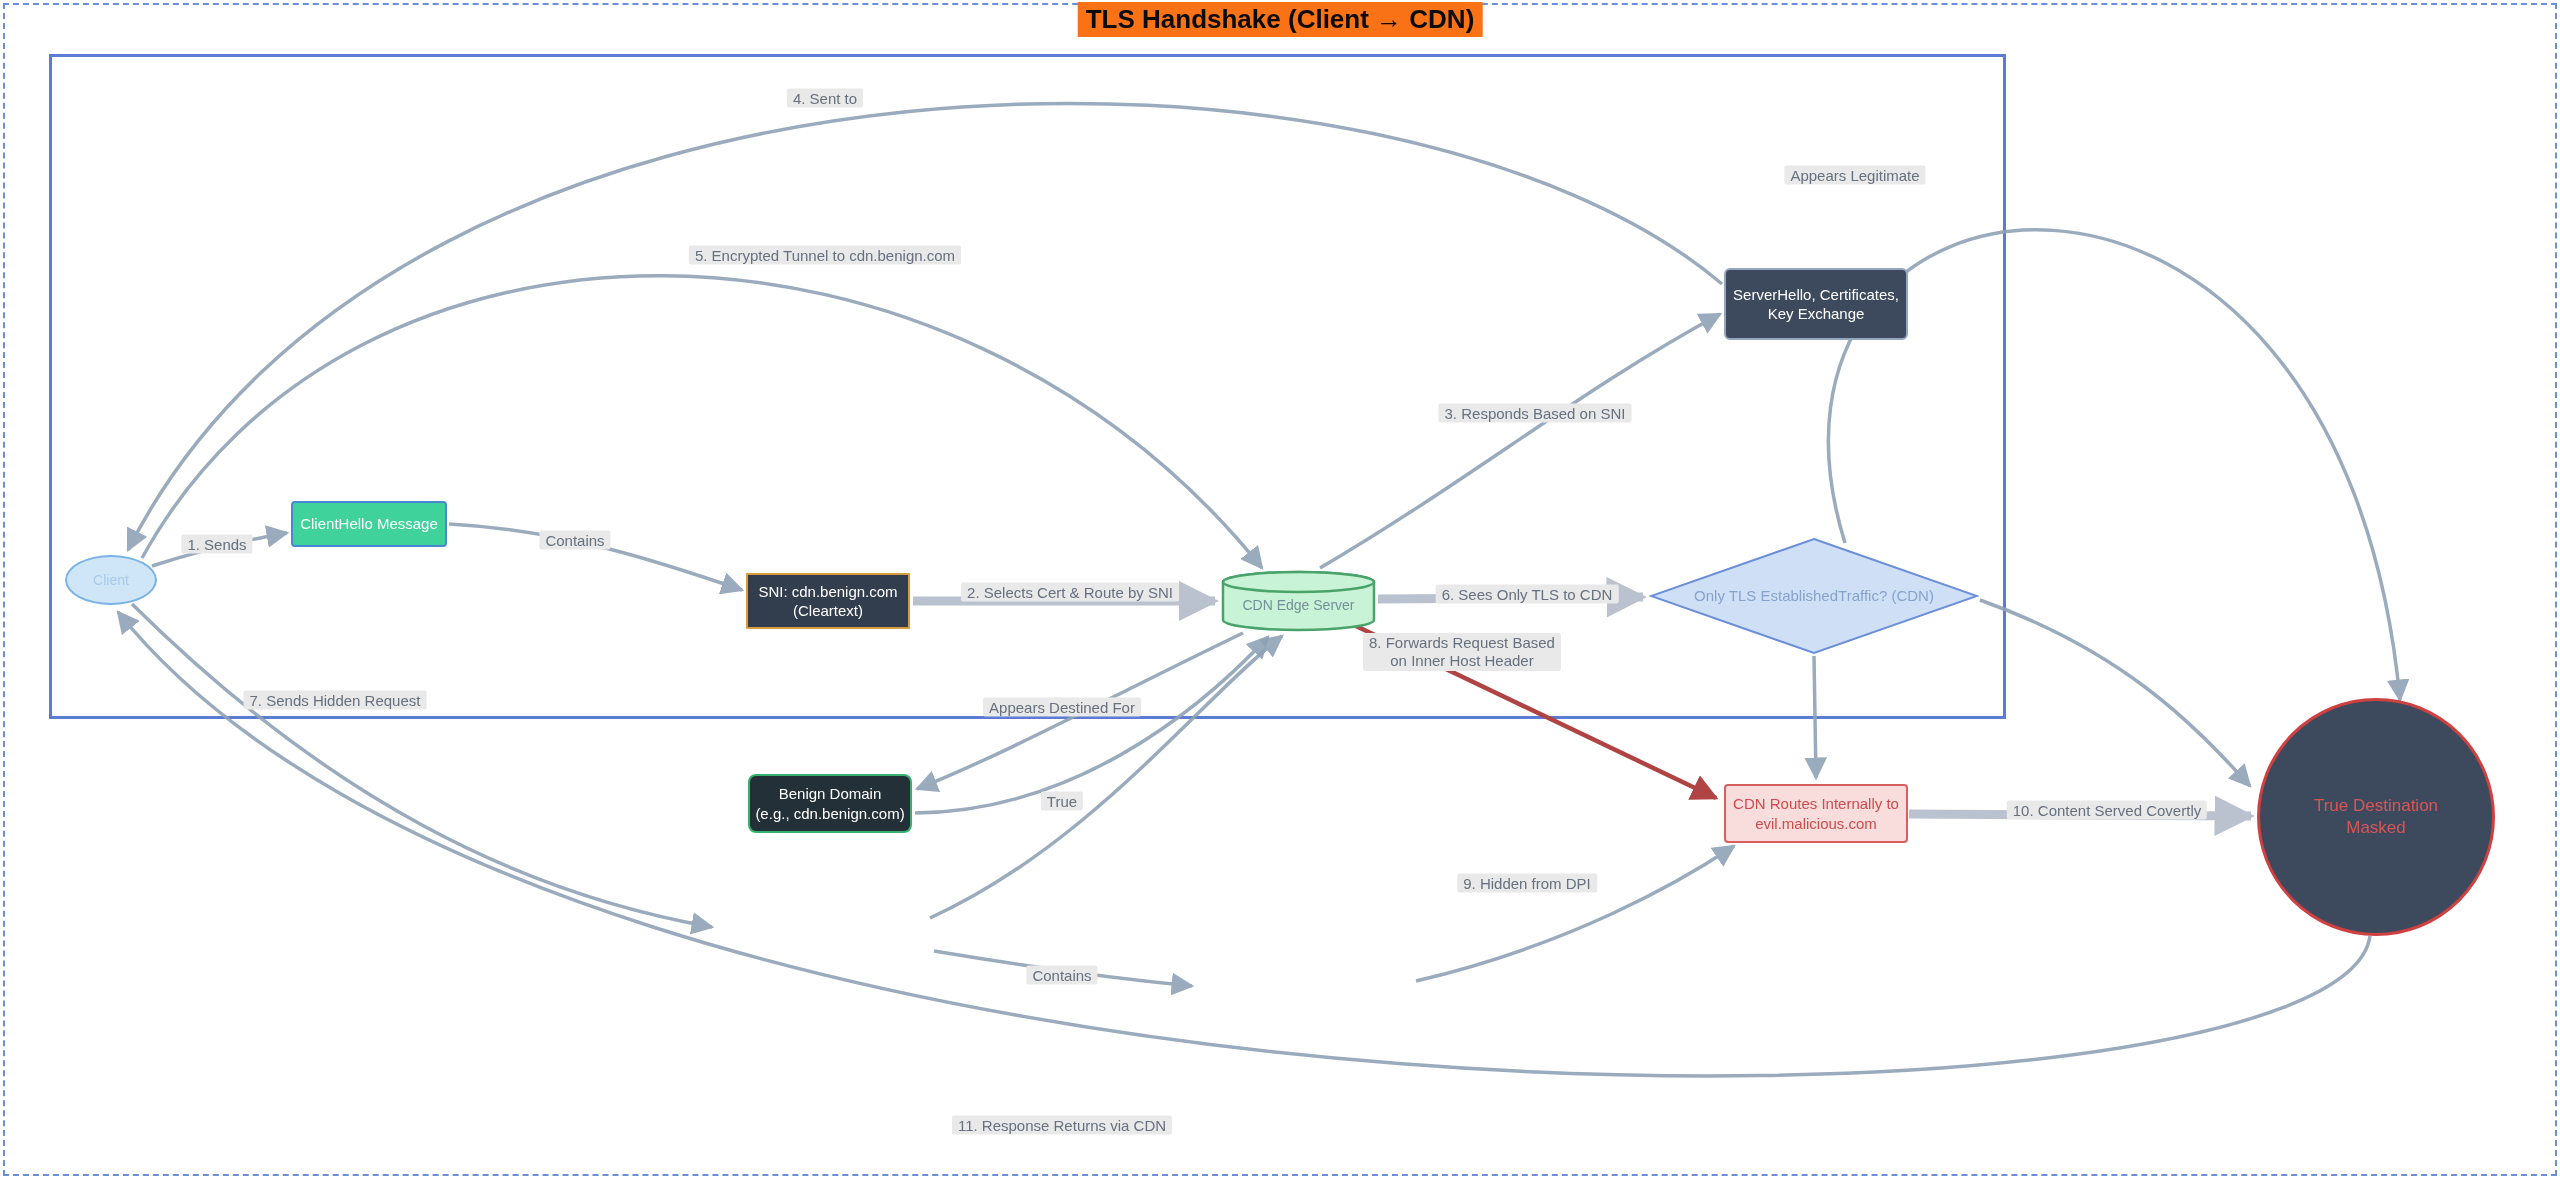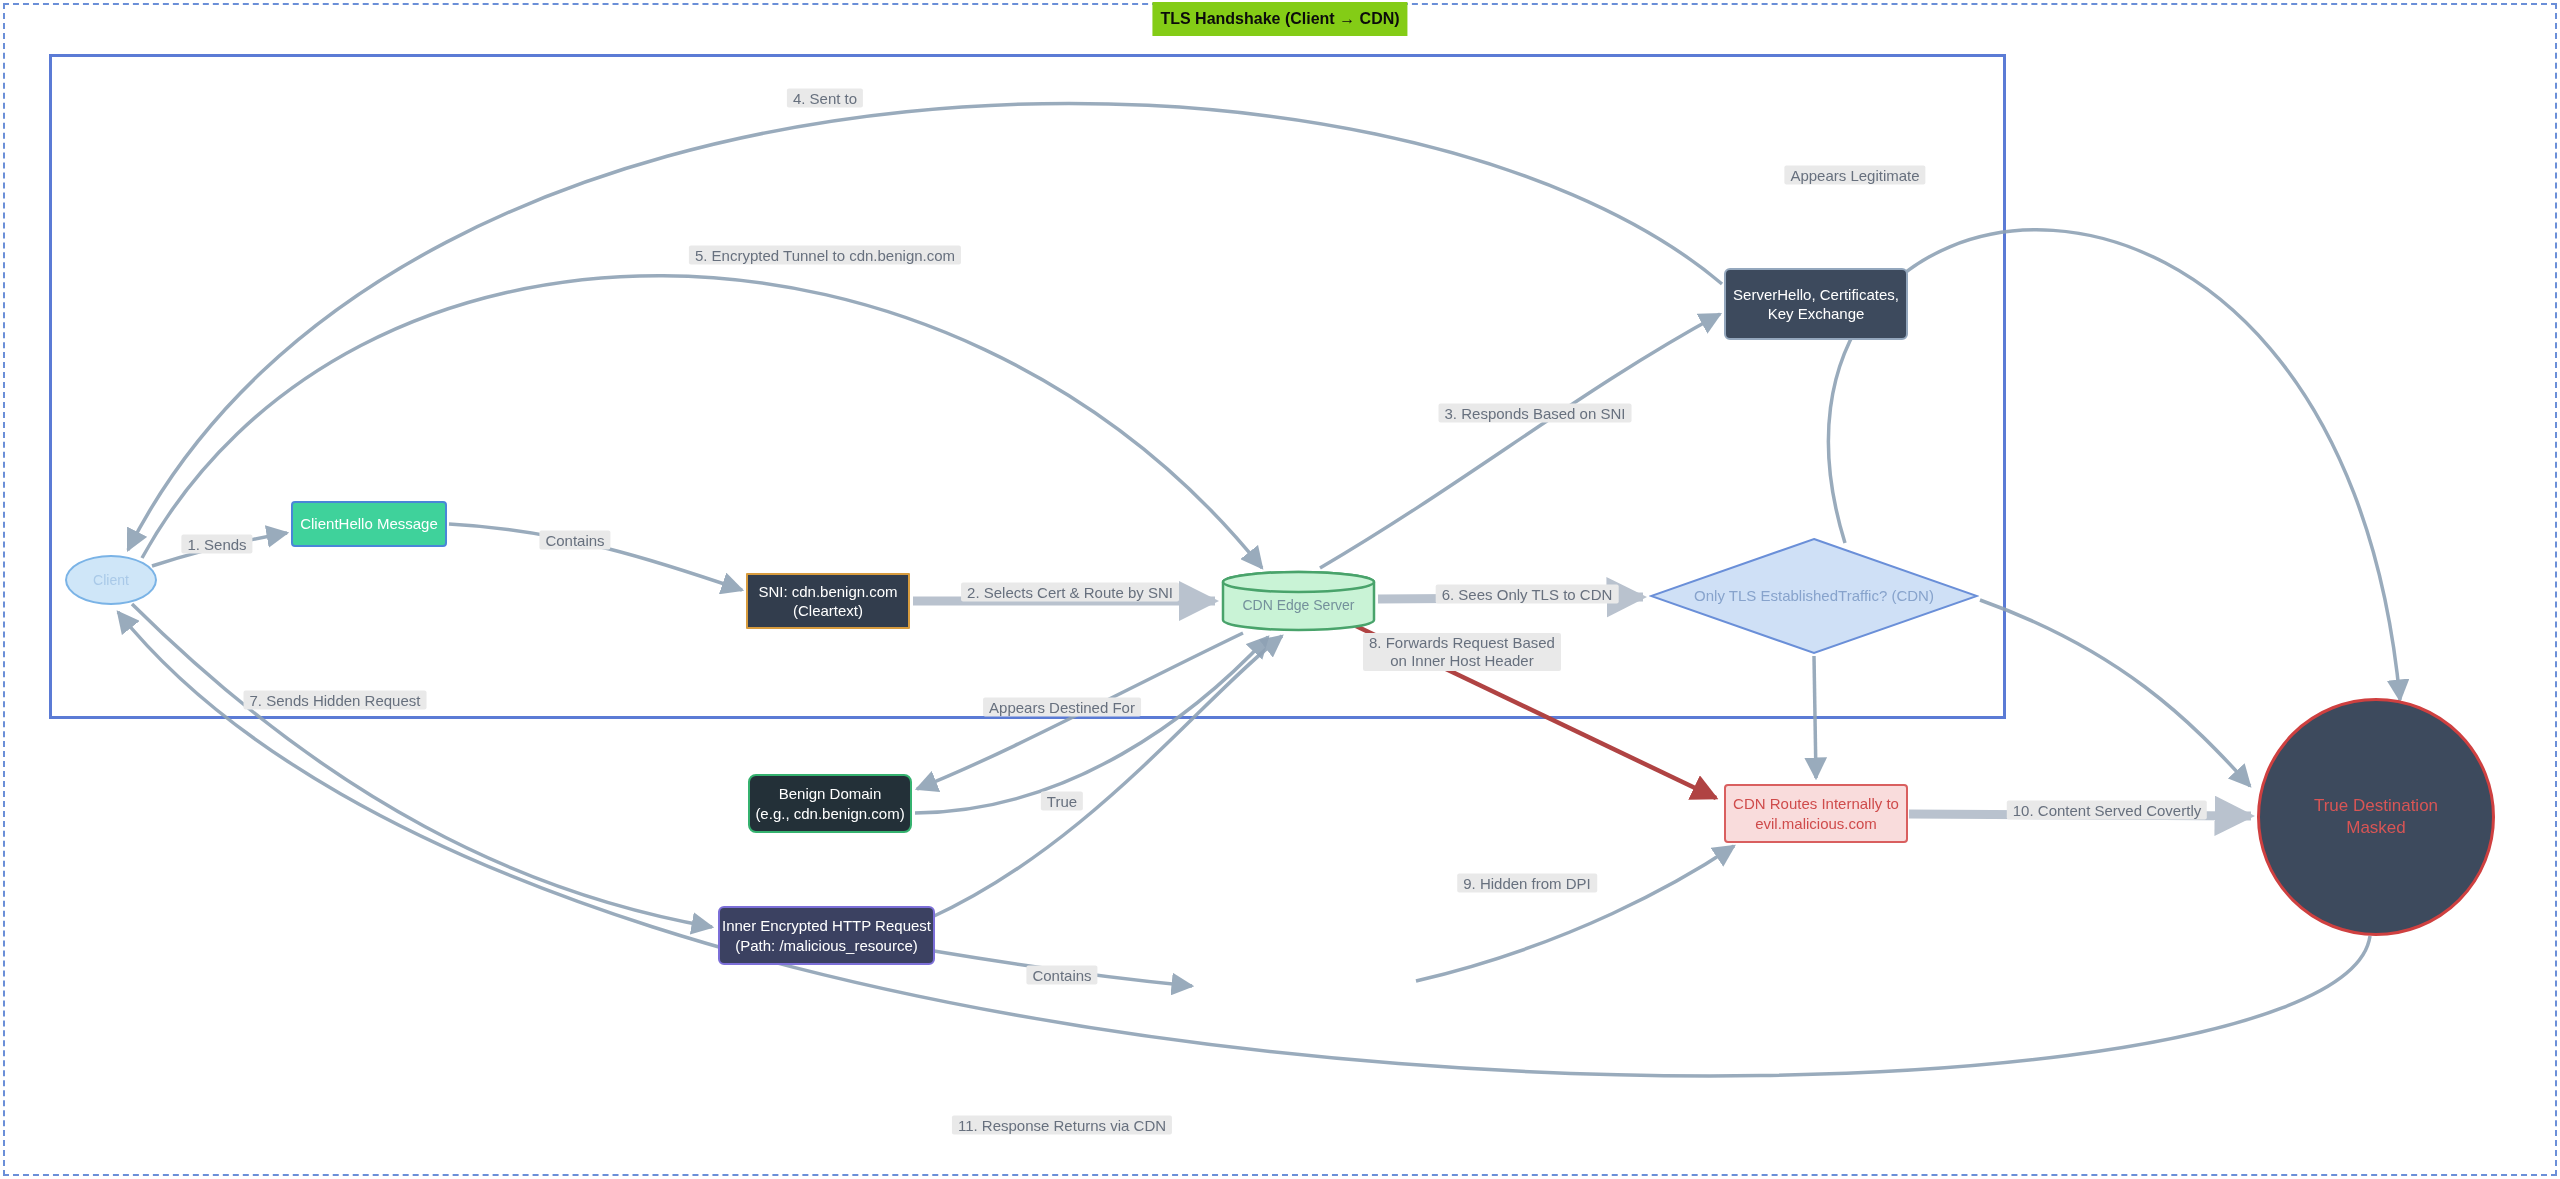--- a/index.html
+++ b/index.html
@@ -1,22 +1,22 @@
 <!DOCTYPE html>
 <html><head>
 <meta charset="utf-8">
 <style>
   html,body { margin:0; padding:0; background:#ffffff; font-family:"Liberation Sans",sans-serif; }
   #canvas { position:relative; width:2560px; height:1179px; background:#ffffff; overflow:hidden; }
   .outer-border { position:absolute; inset:3px; border:2px dashed #6b8fd8; pointer-events:none; z-index:1; }
   .subgraph { position:absolute; left:49px; top:54px; width:1951px; height:659px;
               border:3px solid #5b7bd5; z-index:1; }
   .subgraph-title { position:absolute; left:50%; top:2px; transform:translateX(-50%);
-              background:#84cc16; color:#0b0b0b; font-weight:bold; font-size:16px;
-              padding:8px 8px; white-space:nowrap; z-index:6; }
+              background:#f97316; color:#0b0b0b; font-weight:bold; font-size:26px;
+              padding:2px 8px; white-space:nowrap; z-index:6; }
   #edges { position:absolute; left:0; top:0; z-index:2; }
   .eg { fill:none; stroke:#8fa2b5; stroke-width:3.5; opacity:.9; }
   .et { fill:none; stroke:#b9c2ce; stroke-width:9; }
   .er { fill:none; stroke:#b04343; stroke-width:4.5; }
   .elabel { position:absolute; transform:translate(-50%,-50%); background:#e9e9e9;
             color:#67707e; font-size:15px; padding:1px 6px; border-radius:2px;
             white-space:nowrap; z-index:5; }
   .elabel.two { white-space:normal; text-align:center; width:max-content; line-height:1.2; }
   .node { position:absolute; display:flex; flex-direction:column; align-items:center;
           justify-content:center; text-align:center; font-size:15px; line-height:1.3;
@@ -136,24 +136,20 @@
       <span>Only TLS Established</span>
       <span>Traffic? (CDN)</span>
     </div>
   </div>
 
   <div class="node benignbox" style="left:748px;top:774px;width:164px;height:59px">
     <span>Benign Domain</span>
     <span>(e.g., cdn.benign.com)</span>
   </div>
 
-  <div class="node purplebox" style="left:718px;top:906px;width:217px;height:59px">
-    <span>Inner Encrypted HTTP Request</span>
-    <span>(Path: /malicious_resource)</span>
-  </div>
 
 
   <div class="node pinkbox" style="left:1724px;top:784px;width:184px;height:59px">
     <span>CDN Routes Internally to</span>
     <span>evil.malicious.com</span>
   </div>
 
   <div class="node circlenode" style="left:2257px;top:698px;width:238px;height:238px">
     <span>True Destination Masked</span>
   </div>

